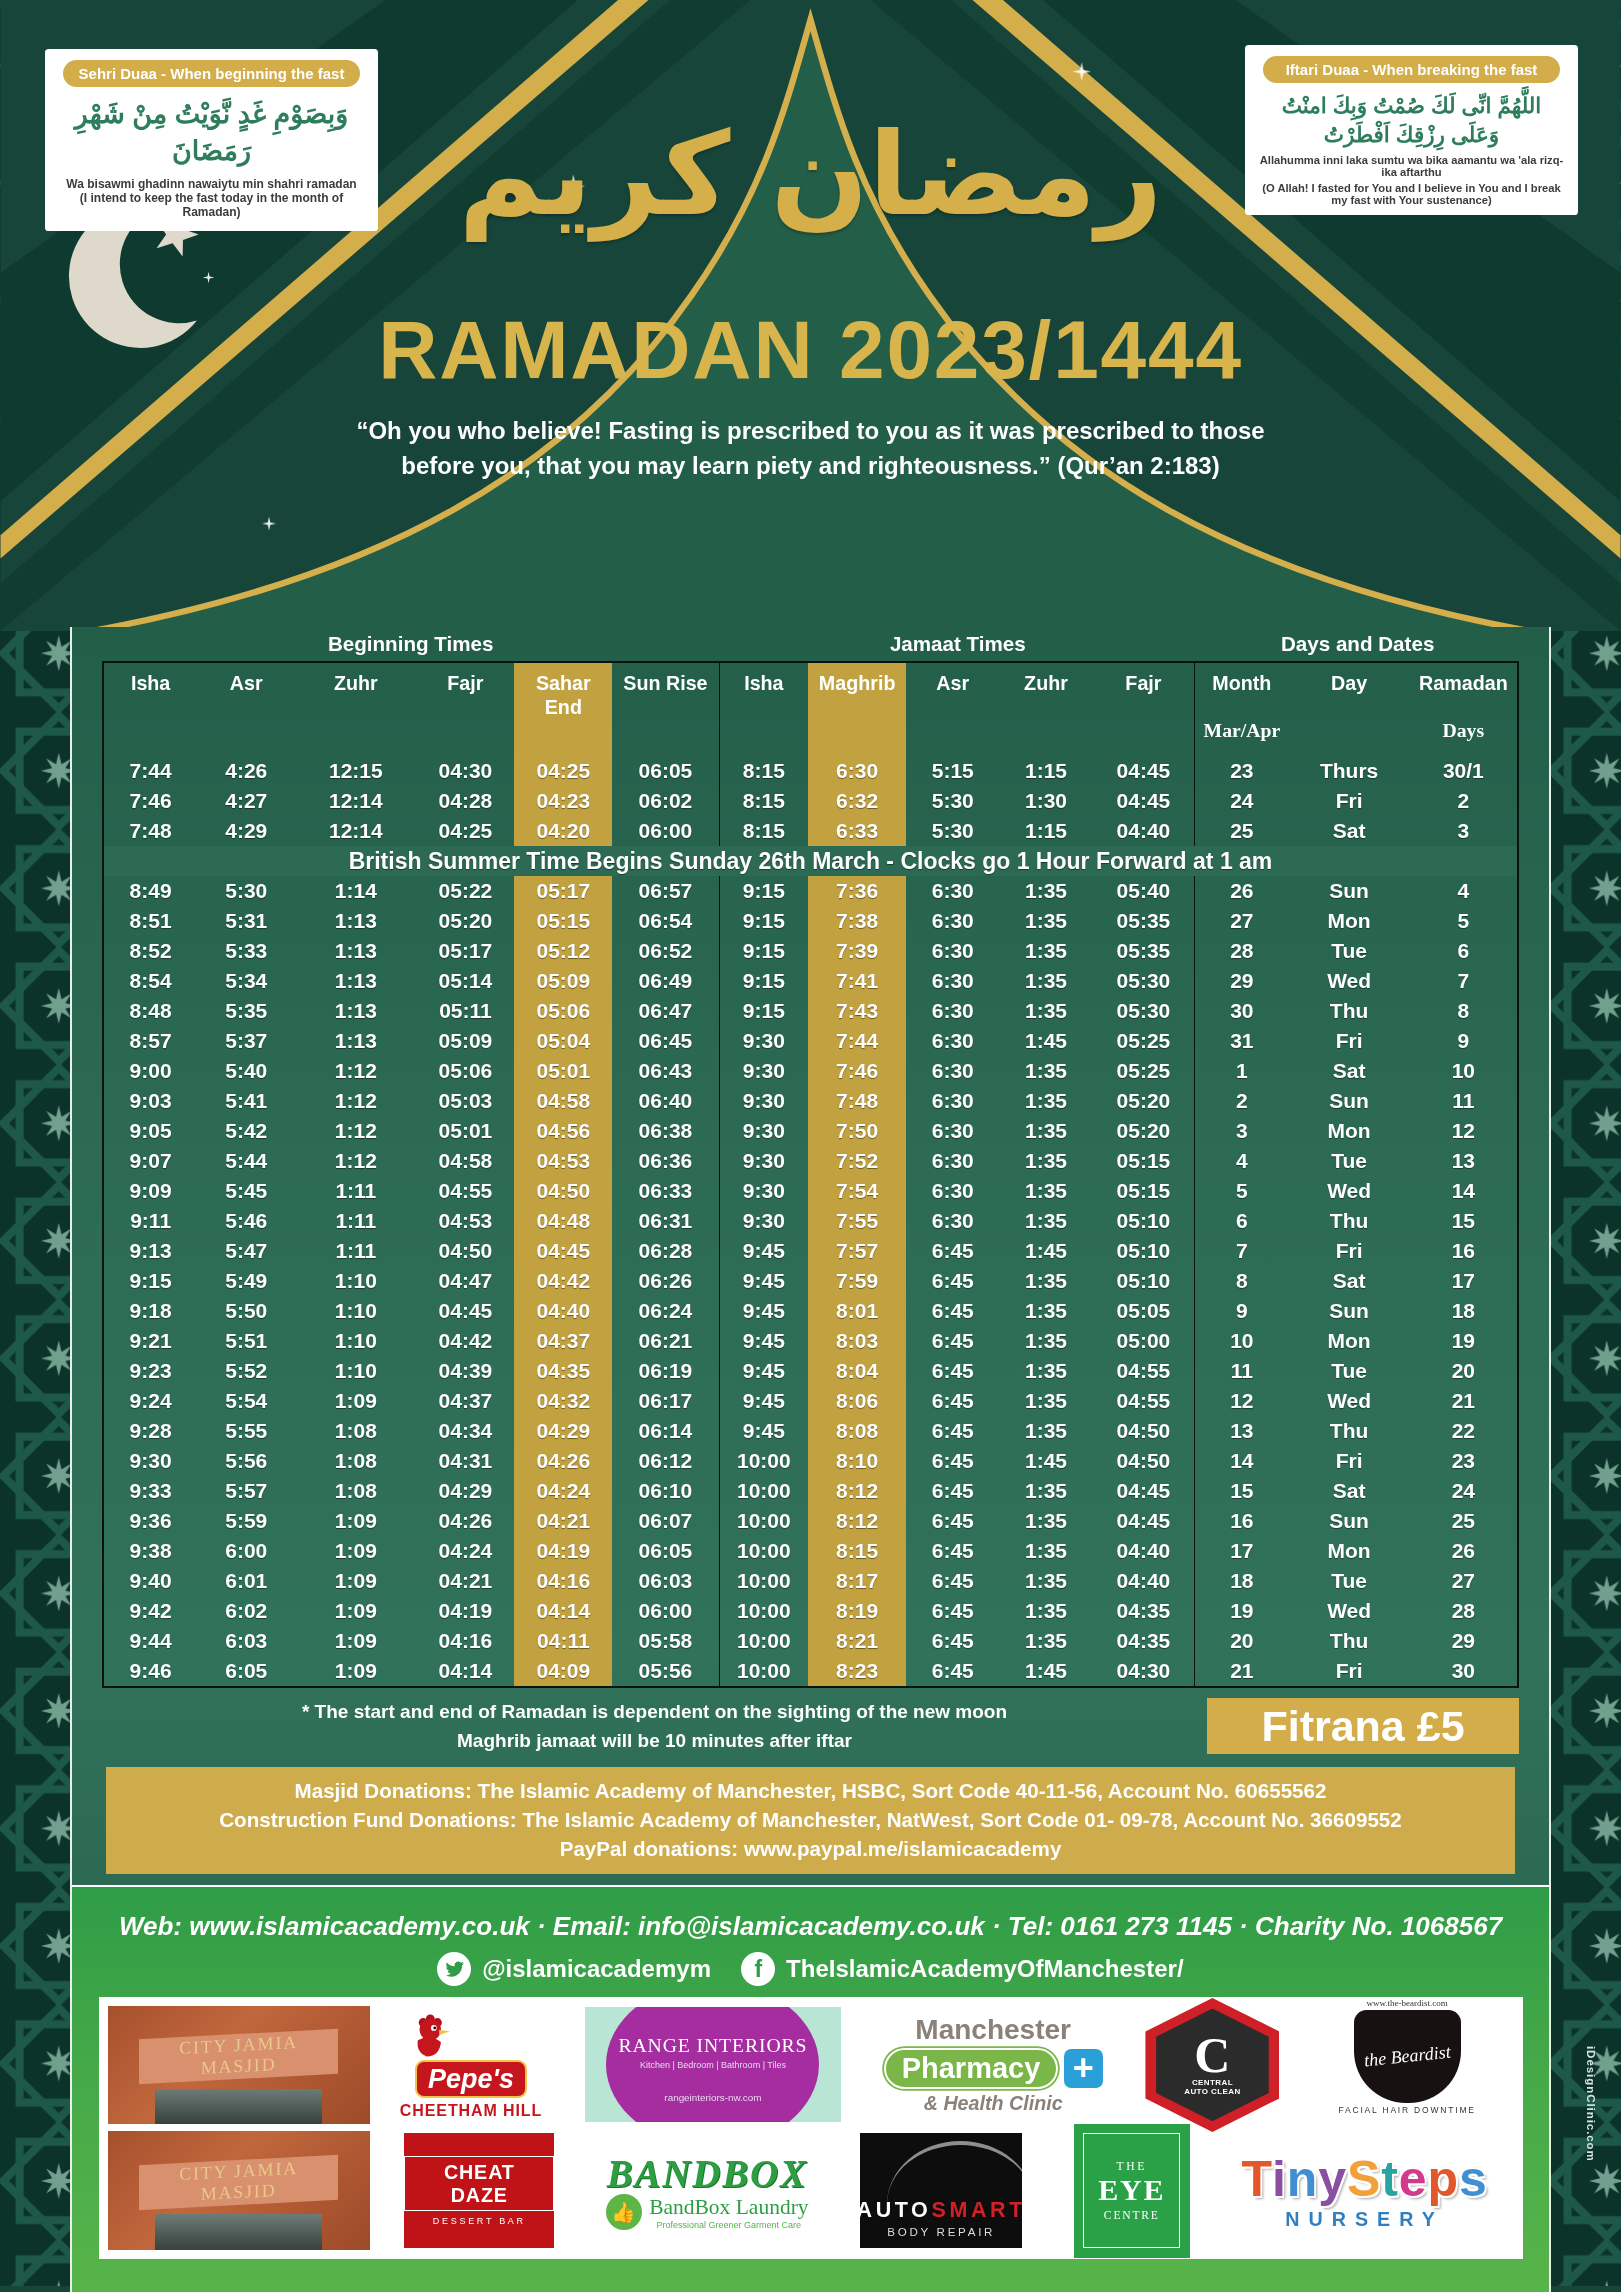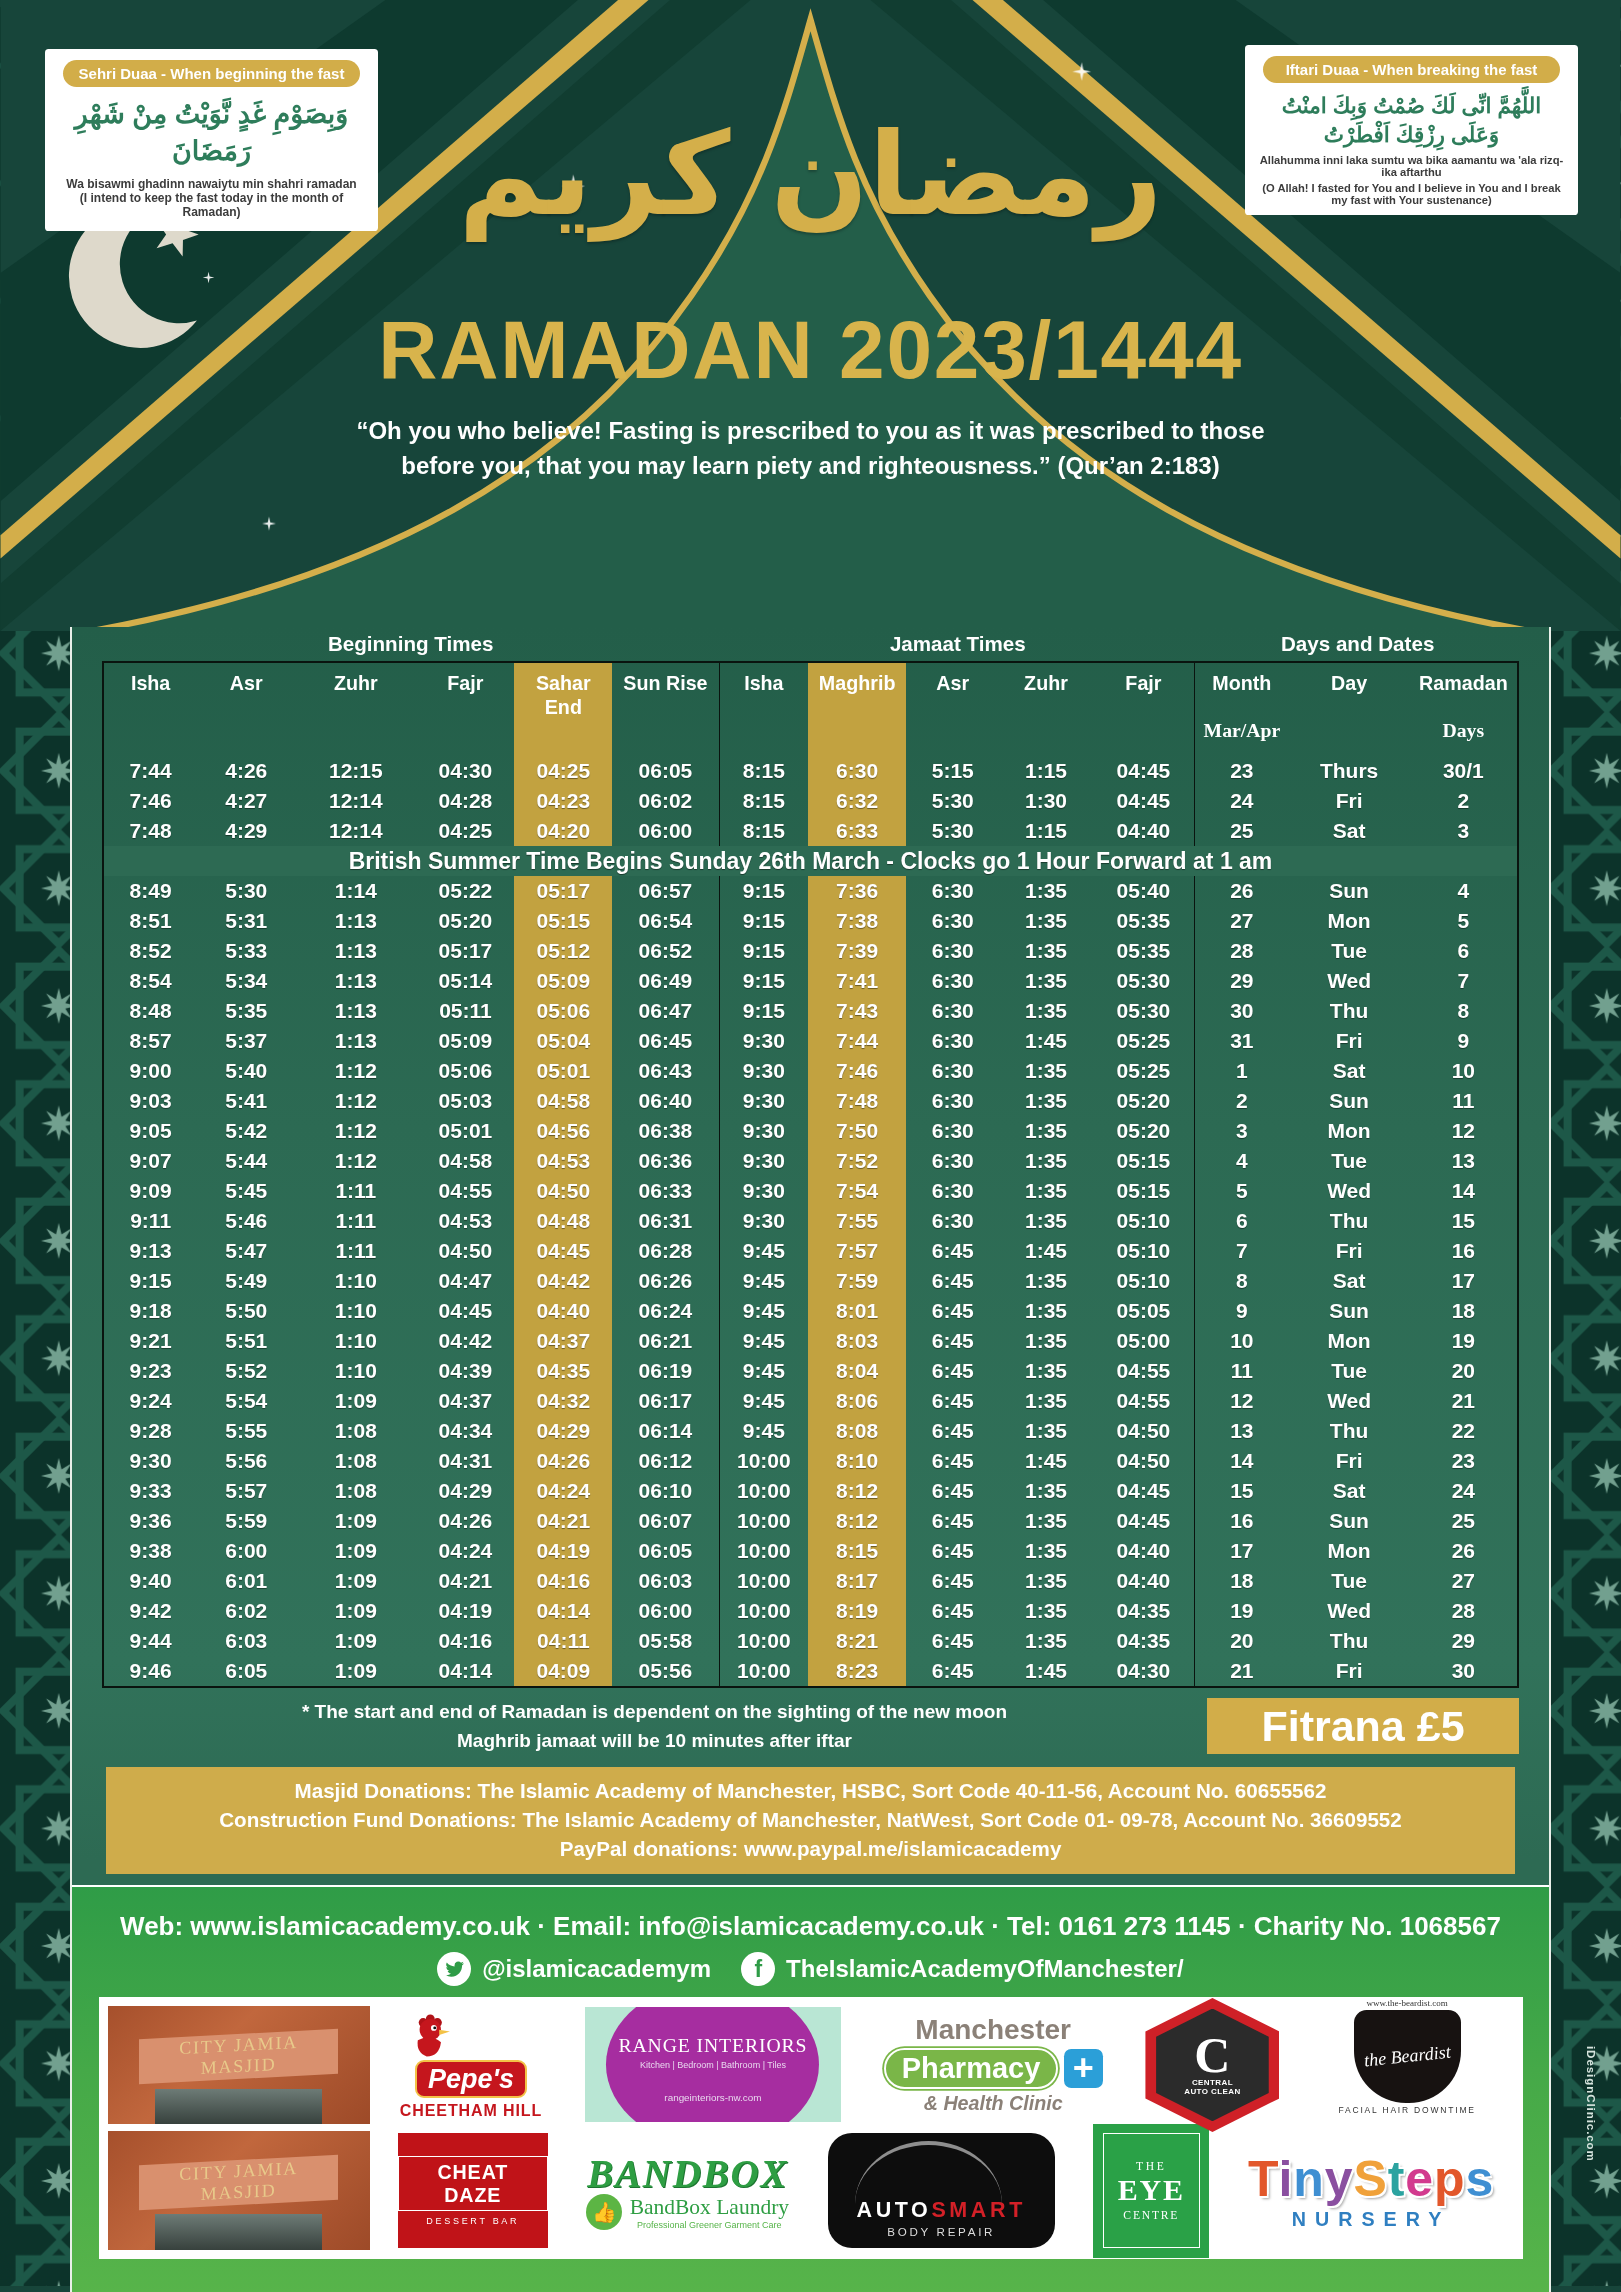--- a/index.html
+++ b/index.html
@@ -70,21 +70,21 @@
   
   .donations{margin:10.7px 34px 0;background:#cfac4b;color:#fff;font-weight:bold;
     font-size:20.6px;text-align:center;padding:9px 0 10.7px;line-height:1.42;}
   .wline{height:2.7px;background:#fff;margin:10.7px 0 0;}
 
   
   .footer{flex:1;background:linear-gradient(180deg,#2f9c47 0%,#45a948 45%,#57b44a 100%);
     display:flex;flex-direction:column;align-items:center;padding-top:12.5px;box-sizing:border-box;}
   .address{color:#fff;font-weight:800;font-size:39px;text-align:center;
     text-shadow:0 0.9px 1.8px rgba(0,0,0,.2);}
-  .contact{color:#fff;font-weight:bold;font-size:26px;margin-top:10.7px;text-align:center;}
+  .contact{color:#fff;font-weight:bold;font-size:26px;margin-top:10.7px;text-align:center;font-style:italic;}
   .social{display:flex;align-items:center;gap:10.7px;margin-top:10.7px;color:#fff;
     font-weight:bold;font-size:24px;}
   .sicon{width:34px;height:34px;border-radius:50%;background:#fff;display:flex;
     align-items:center;justify-content:center;color:#2f9c47;font-weight:800;font-size:23px;}
   .social .gap{width:9px;}
 
   
   .sponsors{margin-top:10.7px;width:1424px;height:262px;background:#fff;
     display:flex;padding:9px;box-sizing:border-box;gap:9px;}
   .photos{width:262px;display:flex;flex-direction:column;gap:7.2px;}
@@ -144,22 +144,22 @@
   .cheat .sub{color:#fff;font-size:9px;letter-spacing:2.7px;margin-top:4.5px;}
 
   .bandbox .arc{color:#2e9e43;font-weight:800;font-size:39px;font-family:"Liberation Serif",serif;
     font-style:italic;letter-spacing:1.8px;text-shadow:0.9px 0.9px 0 #1c7430;}
   .bandbox .row2{display:flex;align-items:center;justify-content:center;gap:7.2px;margin-top:-1.8px;}
   .bandbox .thumb{width:36px;height:36px;border-radius:50%;background:#5cb544;color:#fff;
     display:flex;align-items:center;justify-content:center;font-size:19.7px;}
   .bandbox .t1{color:#2e9e43;font-family:"Liberation Serif",serif;font-size:21.5px;}
   .bandbox .t2{color:#57b44a;font-size:9px;}
 
-  .autosmart{width:227px;height:115px;background:#0d0d0d;display:flex;flex-direction:column;
-    align-items:center;justify-content:flex-end;padding-bottom:10.7px;box-sizing:border-box;position:relative;overflow:hidden;border-radius:24px;}
+  .autosmart{width:162px;height:115px;background:#0d0d0d;display:flex;flex-direction:column;
+    align-items:center;justify-content:flex-end;padding-bottom:10.7px;box-sizing:border-box;position:relative;overflow:hidden;}
   .autosmart .roof{position:absolute;top:7.2px;left:27px;width:147px;height:66px;
     border-radius:50% 50% 0 0/90% 90% 0 0;border-top:4.5px solid #8e8e8e;}
   .autosmart .t1{color:#fff;font-size:21.5px;font-weight:bold;letter-spacing:3.6px;}
   .autosmart .t1 .red{color:#d32027;}
   .autosmart .t2{color:#ddd;font-size:11.6px;letter-spacing:2.7px;margin-top:1.8px;}
 
   .eye{width:116px;height:134px;background:#2aa147;border:3.6px solid #2aa147;box-sizing:border-box;
     display:flex;align-items:center;justify-content:center;}
   .eye .inner{width:95px;height:113px;border:1.8px solid #fff;display:flex;flex-direction:column;
     align-items:center;justify-content:center;color:#fff;font-family:"Liberation Serif",serif;}

